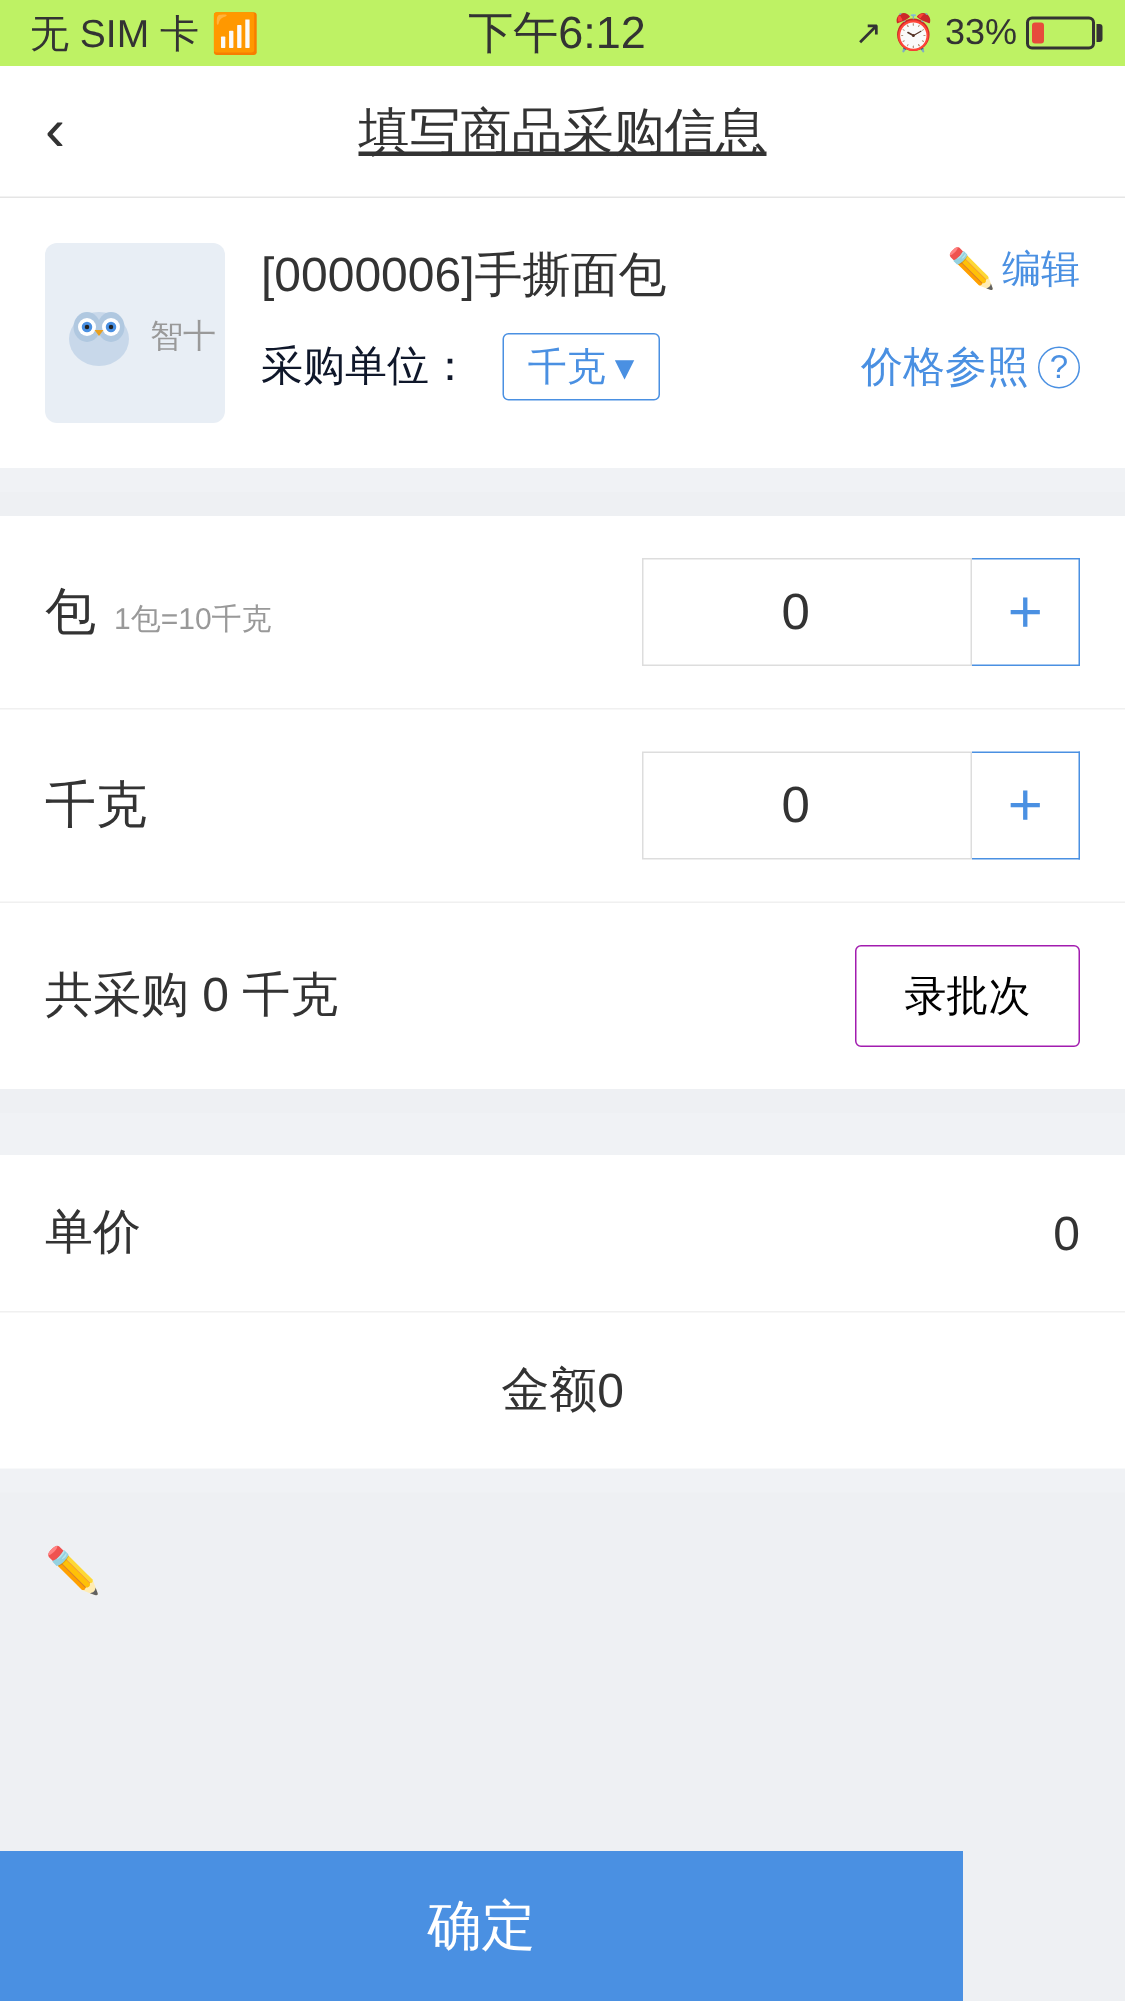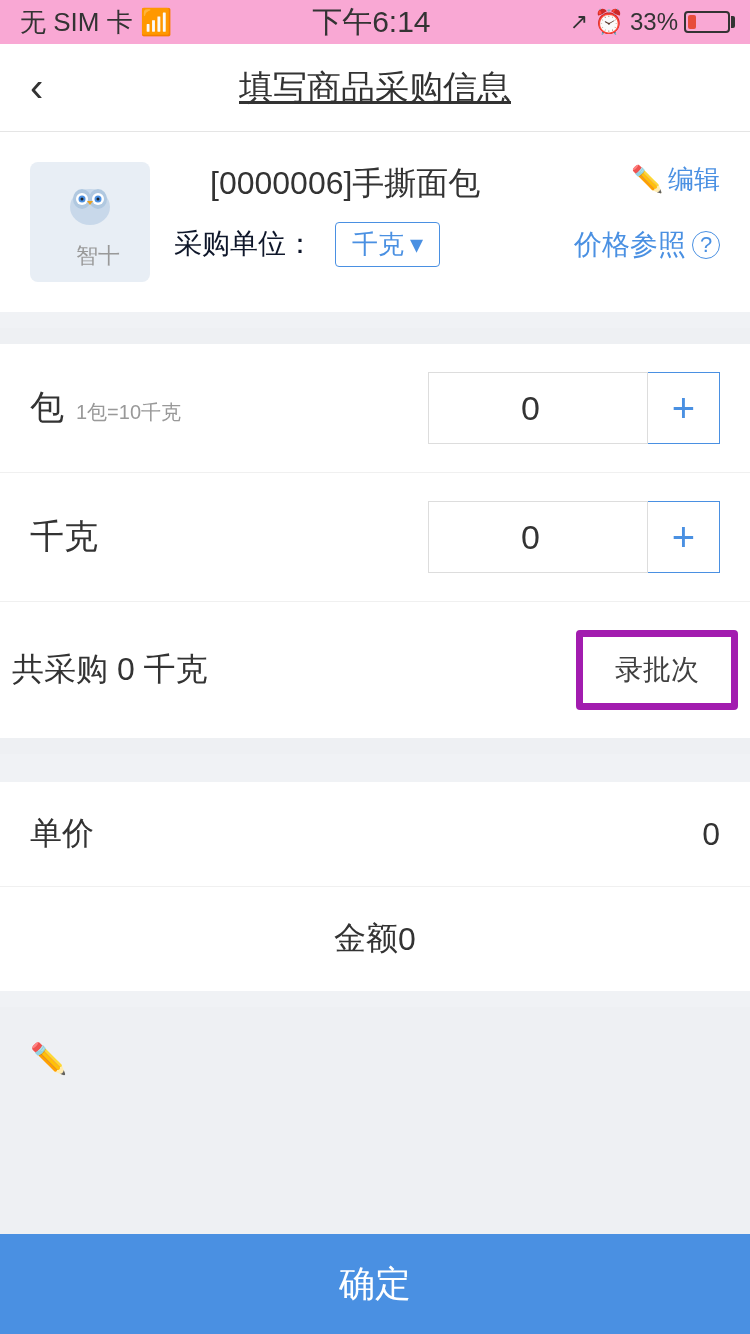--- a/index.html
+++ b/index.html
@@ -10,21 +10,21 @@
       font-family: -apple-system, "PingFang SC", "Helvetica Neue", Arial, sans-serif;
       background: #f0f2f5;
       font-size: 32px;
       color: #333;
     }
 
     
     .status-bar {
       width: 750px;
       height: 44px;
-      background: #f9a8d4;
+      background: #bef264;
       display: flex;
       align-items: center;
       justify-content: space-between;
       padding: 0 20px;
       font-size: 26px;
       color: #333;
     }
     .status-left { display: flex; align-items: center; gap: 8px; }
     .status-center { font-size: 30px; font-weight: 500; }
     .status-right { display: flex; align-items: center; gap: 6px; font-size: 24px; }
@@ -86,21 +86,21 @@
       flex-shrink: 0;
       overflow: hidden;
     }
     .product-info { flex: 1; }
     .product-header {
       display: flex;
       justify-content: space-between;
       align-items: flex-start;
       margin-bottom: 16px;
     }
-    .product-name { font-size: 32px; color: #333; font-weight: 500; margin-left: 36px; }
+    .product-name { font-size: 32px; color: #333; font-weight: 500; }
     .edit-link {
       font-size: 26px;
       color: #4a90e2;
       display: flex;
       align-items: center;
       gap: 4px;
     }
     .product-unit {
       display: flex;
       align-items: center;
@@ -183,27 +183,27 @@
       justify-content: center;
       cursor: pointer;
       border-left: none;
     }
 
     
     .total-row {
       display: flex;
       align-items: center;
       justify-content: space-between;
-      padding: 28px 12px;
+      padding: 28px 30px;
       background: #fff;
     }
     .total-label { font-size: 32px; color: #333; }
     .record-batch-btn {
-      border: 7px solid #a21caf;
-      color: #404040;
+      border: 1px solid #a21caf;
+      color: #000000;
       background: #fff;
       font-size: 28px;
       padding: 14px 32px;
       border-radius: 4px;
       cursor: pointer;
     }
 
     
     .info-section {
       background: #fff;
@@ -232,21 +232,21 @@
       align-items: flex-start;
     }
     .notes-icon { font-size: 30px; color: #999; margin-top: 4px; }
     .notes-placeholder { font-size: 30px; color: #aaa; }
 
     
     .confirm-btn {
       position: fixed;
       bottom: 0;
       left: 0;
-      width: 750px;
+      width: 642px;
       height: 100px;
       background: #4a90e2;
       color: #fff;
       font-size: 36px;
       display: flex;
       align-items: center;
       justify-content: center;
       cursor: pointer;
       border: none;
     }
@@ -254,35 +254,34 @@
     
     .wifi-icon { font-size: 26px; }
     
     .loc-icon { font-size: 22px; }
 
     
     .owl-logo {
       font-size: 48px;
       color: #4a90e2;
       display: flex;
-      flex-direction: column;
-      align-items: flex-end;
+      align-items: center;
       gap: 4px;
     }
     .owl-text { font-size: 22px; color: #999; margin-top: 4px; }
   </style>
 </head>
 <body>
 
 <div class="status-bar">
   <div class="status-left">
     <span>无 SIM 卡</span>
     <span class="wifi-icon">📶</span>
   </div>
-  <div class="status-center">下午6:14</div>
+  <div class="status-center">下午6:12</div>
   <div class="status-right">
     <span class="loc-icon">↗</span>
     <span>⏰</span>
     <span>33%</span>
     <div class="battery-bar">
       <div class="battery-fill"></div>
     </div>
   </div>
 </div>
 

